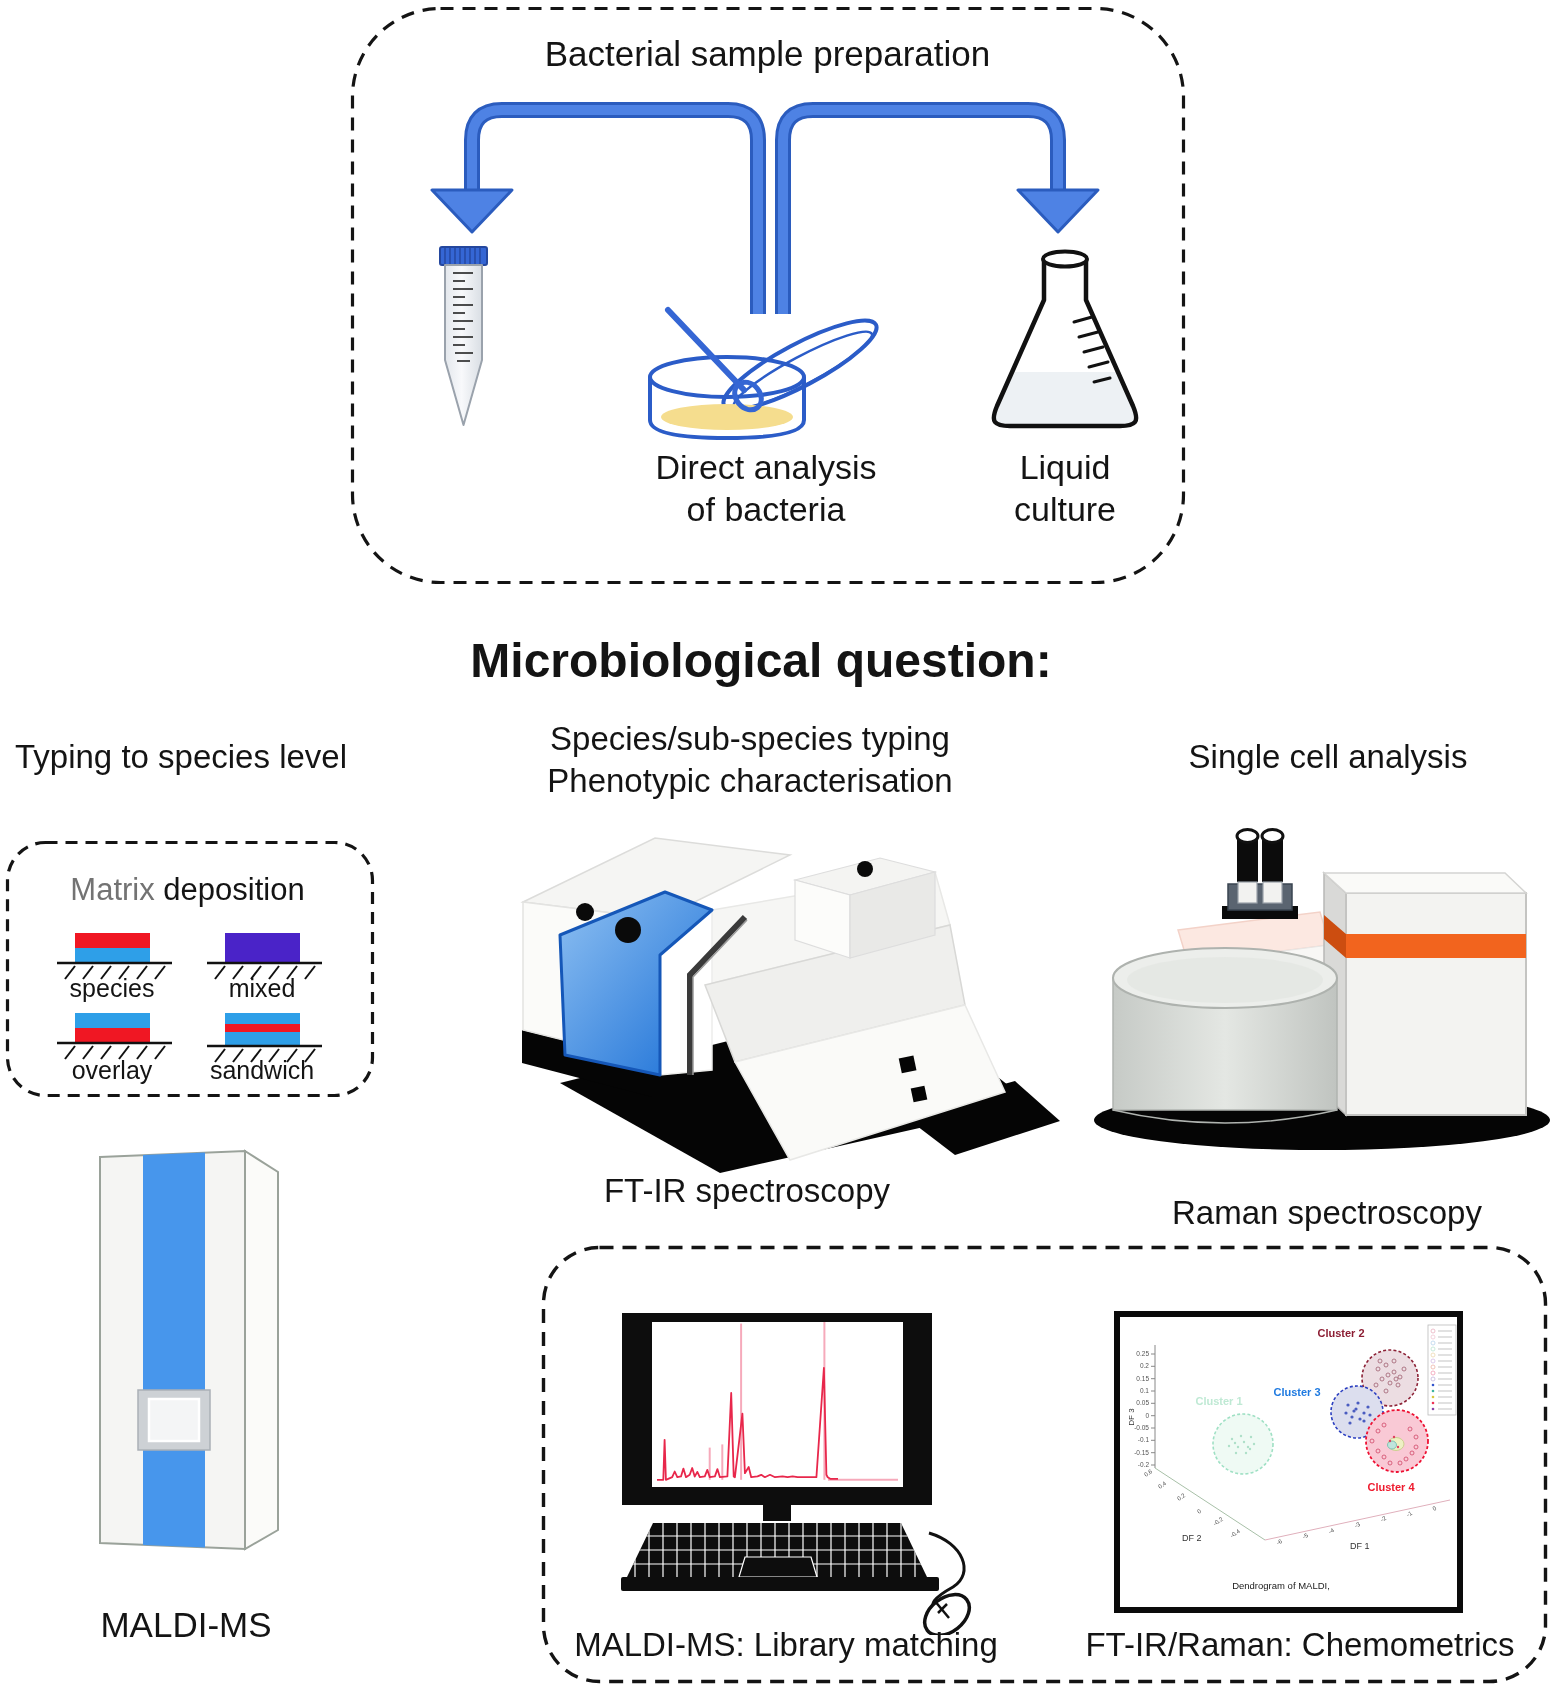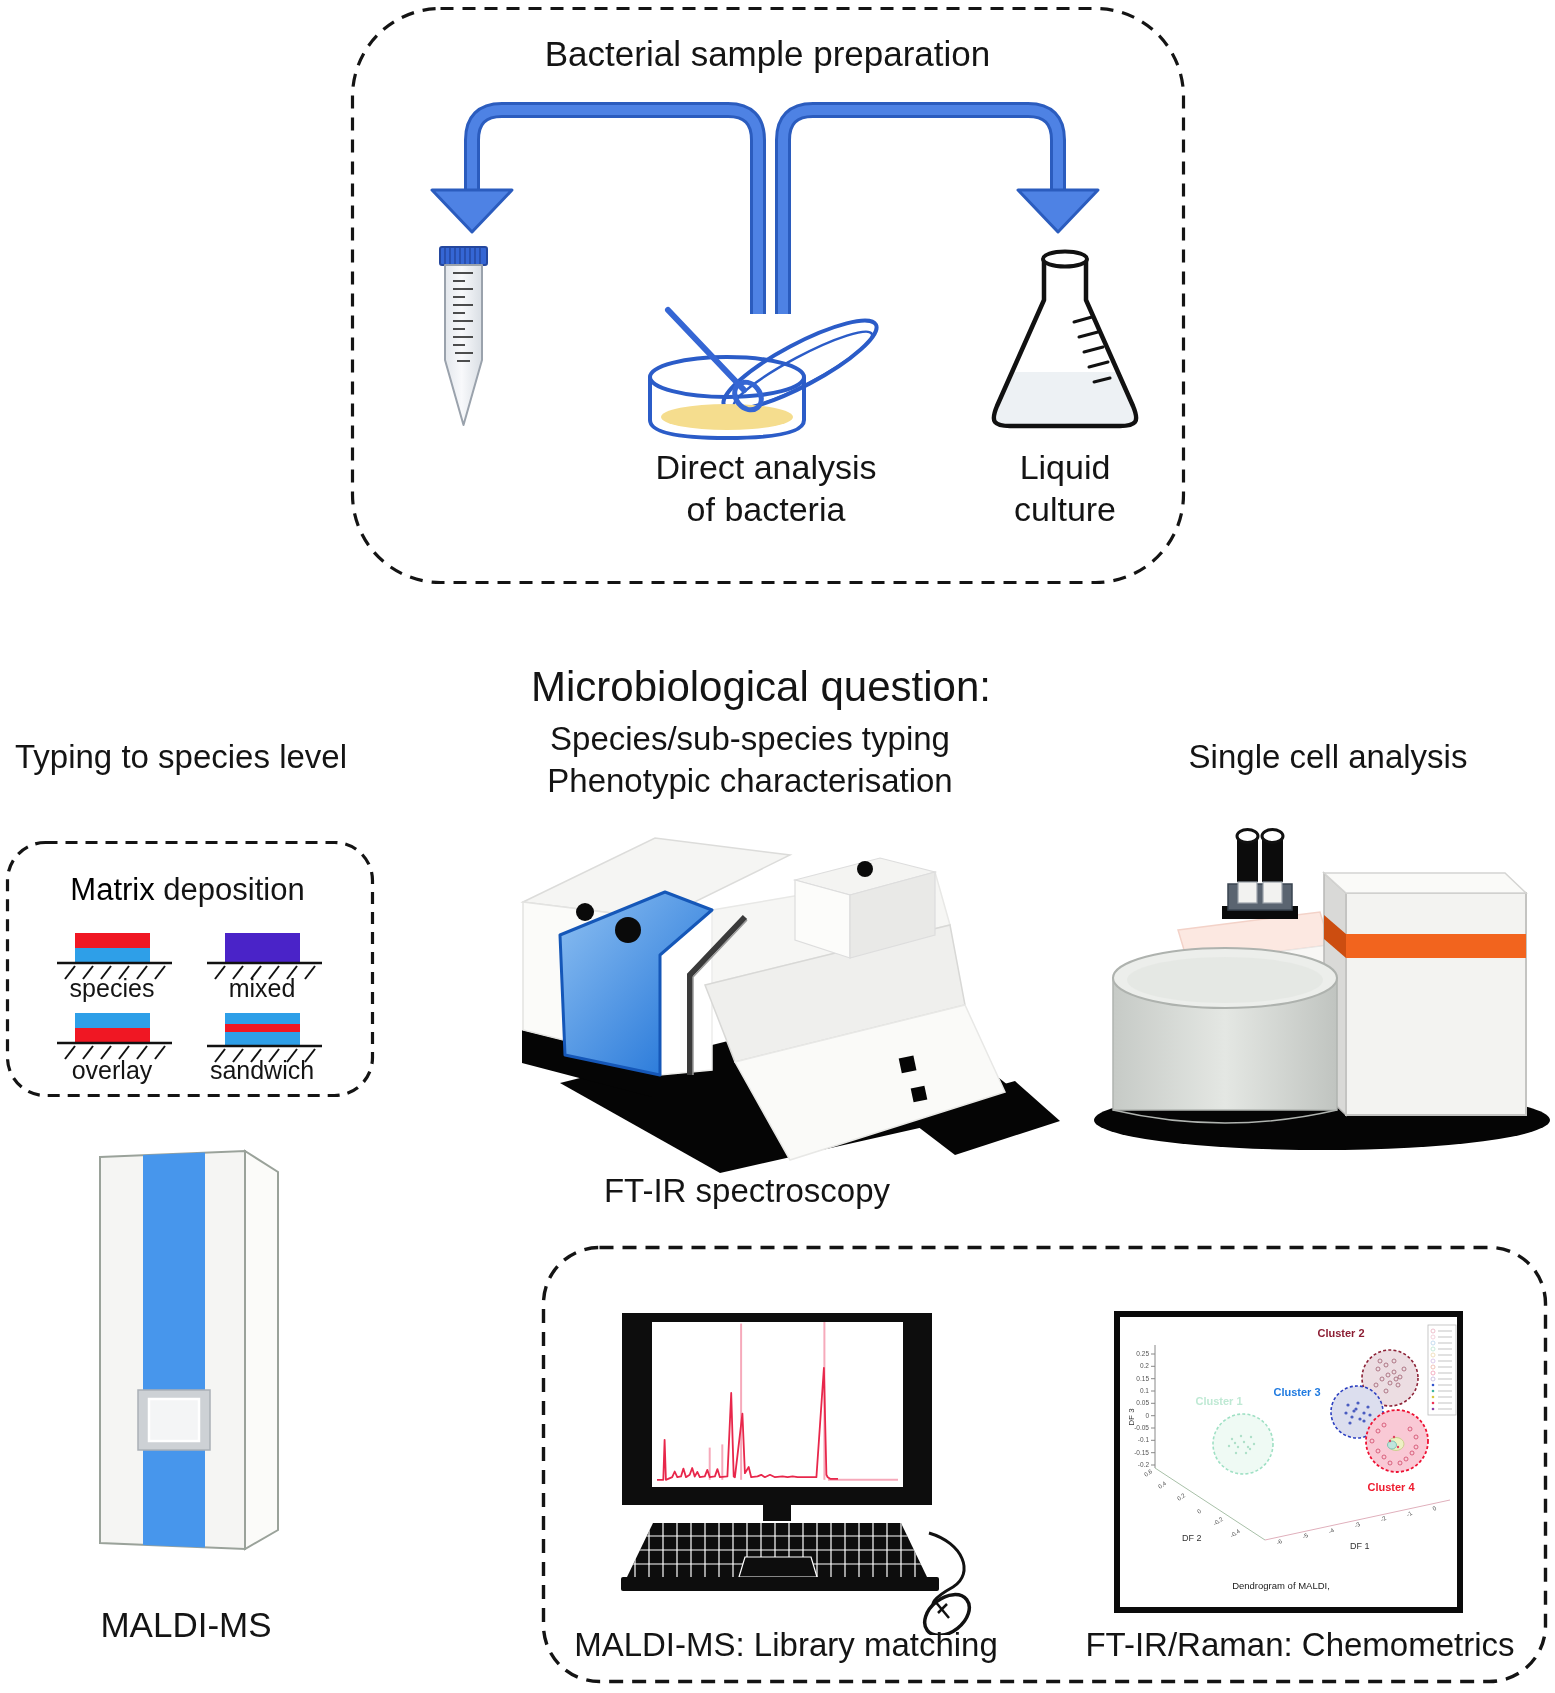--- a/index.html
+++ b/index.html
@@ -109,40 +109,40 @@
 
   <div class="lbl" style="left:616px;top:446px;width:300px;font-size:34px;line-height:42px;">
     <span class="ln">Direct analysis</span>
     <span class="ln">of bacteria</span>
   </div>
   <div class="lbl" style="left:955px;top:446px;width:220px;font-size:34px;line-height:42px;">
     <span class="ln">Liquid</span>
     <span class="ln">culture</span>
   </div>
 
-  <div class="lbl" style="left:411px;top:633px;width:700px;font-size:42px;font-weight:normal;margin-top:30px;">
+  <div class="lbl" style="left:411px;top:633px;width:700px;font-size:48px;font-weight:bold;">
     <span>Microbiological question:</span>
   </div>
 
   <div class="lbl" style="left:0px;top:738px;width:362px;font-size:33px;">
     <span>Typing to species level</span>
   </div>
   <div class="lbl" style="left:520px;top:718px;width:460px;font-size:33px;line-height:42px;">
     <span class="ln">Species/sub-species typing</span>
     <span class="ln">Phenotypic characterisation</span>
   </div>
   <div class="lbl" style="left:1148px;top:738px;width:360px;font-size:33px;">
     <span>Single cell analysis</span>
   </div>
 
   <svg class="dashedbox" style="left:5px;top:840px;" width="370" height="258">
     <rect x="2.5" y="2.5" width="365" height="253" rx="38" fill="none" stroke="#141414" stroke-width="3.2" stroke-dasharray="12 8"></rect>
   </svg>
   <div class="lbl" style="left:10px;top:872px;width:355px;font-size:31px;">
-    <span style="color:#000000;">Matrix</span><span> deposition</span>
+    <span style="color:#737373;">Matrix</span><span> deposition</span>
   </div>
 
   <svg class="abs" style="left:7px;top:842px;" width="365" height="253" viewBox="0 0 365 253">
 
     <g>
       <rect x="68" y="91" width="75" height="15" fill="#f01723"></rect>
       <rect x="68" y="106" width="75" height="14" fill="#2e9fe8"></rect>
       <line x1="50" y1="121" x2="165" y2="121" stroke="#111" stroke-width="2.4"></line>
       <g stroke="#111" stroke-width="2">
         <line x1="58" y1="137" x2="68" y2="124"></line>
@@ -257,20 +257,23 @@
     <polygon points="239,53 261,73 261,295 239,274" fill="#d9d9d7" stroke="#b8b8b6" stroke-width="1.5"></polygon>
     <rect x="261" y="73" width="180" height="222" fill="#f3f3f1" stroke="#c4c4c2" stroke-width="2"></rect>
     <polygon points="239,53 420,53 441,73 261,73" fill="#fafaf8" stroke="#d4d4d2" stroke-width="1.5"></polygon>
     <rect x="261" y="114" width="180" height="24" fill="#f2641e"></rect>
     <polygon points="239,95 261,114 261,138 239,119" fill="#cc4d10"></polygon>
     <rect x="28" y="158" width="224" height="132" fill="url(#cylgrad)" stroke="#b0b4b0" stroke-width="1.5"></rect>
     <path d="M 28,290 Q 140,316 252,290" fill="none" stroke="#b0b4b0" stroke-width="1.5"></path>
     <ellipse cx="140" cy="158" rx="112" ry="30" fill="#eceeeb" stroke="#aeb2ae" stroke-width="2"></ellipse>
     <ellipse cx="140" cy="160" rx="98" ry="23" fill="#e2e5e1" opacity="0.7"></ellipse>
   </svg>
+  <div class="lbl" style="left:1147px;top:1194px;width:360px;font-size:33px;">
+    <span>Raman spectroscopy</span>
+  </div>
 
   <svg class="abs" style="left:85px;top:1145px;" width="220" height="420" viewBox="0 0 220 420">
     <polygon points="160,6 193,27 193,385 160,404" fill="#fbfbf9" stroke="#9aa29a" stroke-width="2"></polygon>
     <polygon points="15,12 160,6 160,404 15,398" fill="#f5f5f3" stroke="#9aa29a" stroke-width="2"></polygon>
     <polygon points="58,10 120,7.5 120,402.5 58,400" fill="#4796ec"></polygon>
     <rect x="53" y="245" width="72" height="60" fill="#cdd1d5" stroke="#aab0b6" stroke-width="1.5"></rect>
     <rect x="64" y="254" width="50" height="42" fill="#f4f5f6" stroke="#ffffff" stroke-width="2.5"></rect>
   </svg>
   <div class="lbl" style="left:66px;top:1605px;width:240px;font-size:35px;">
     <span>MALDI-MS</span>

